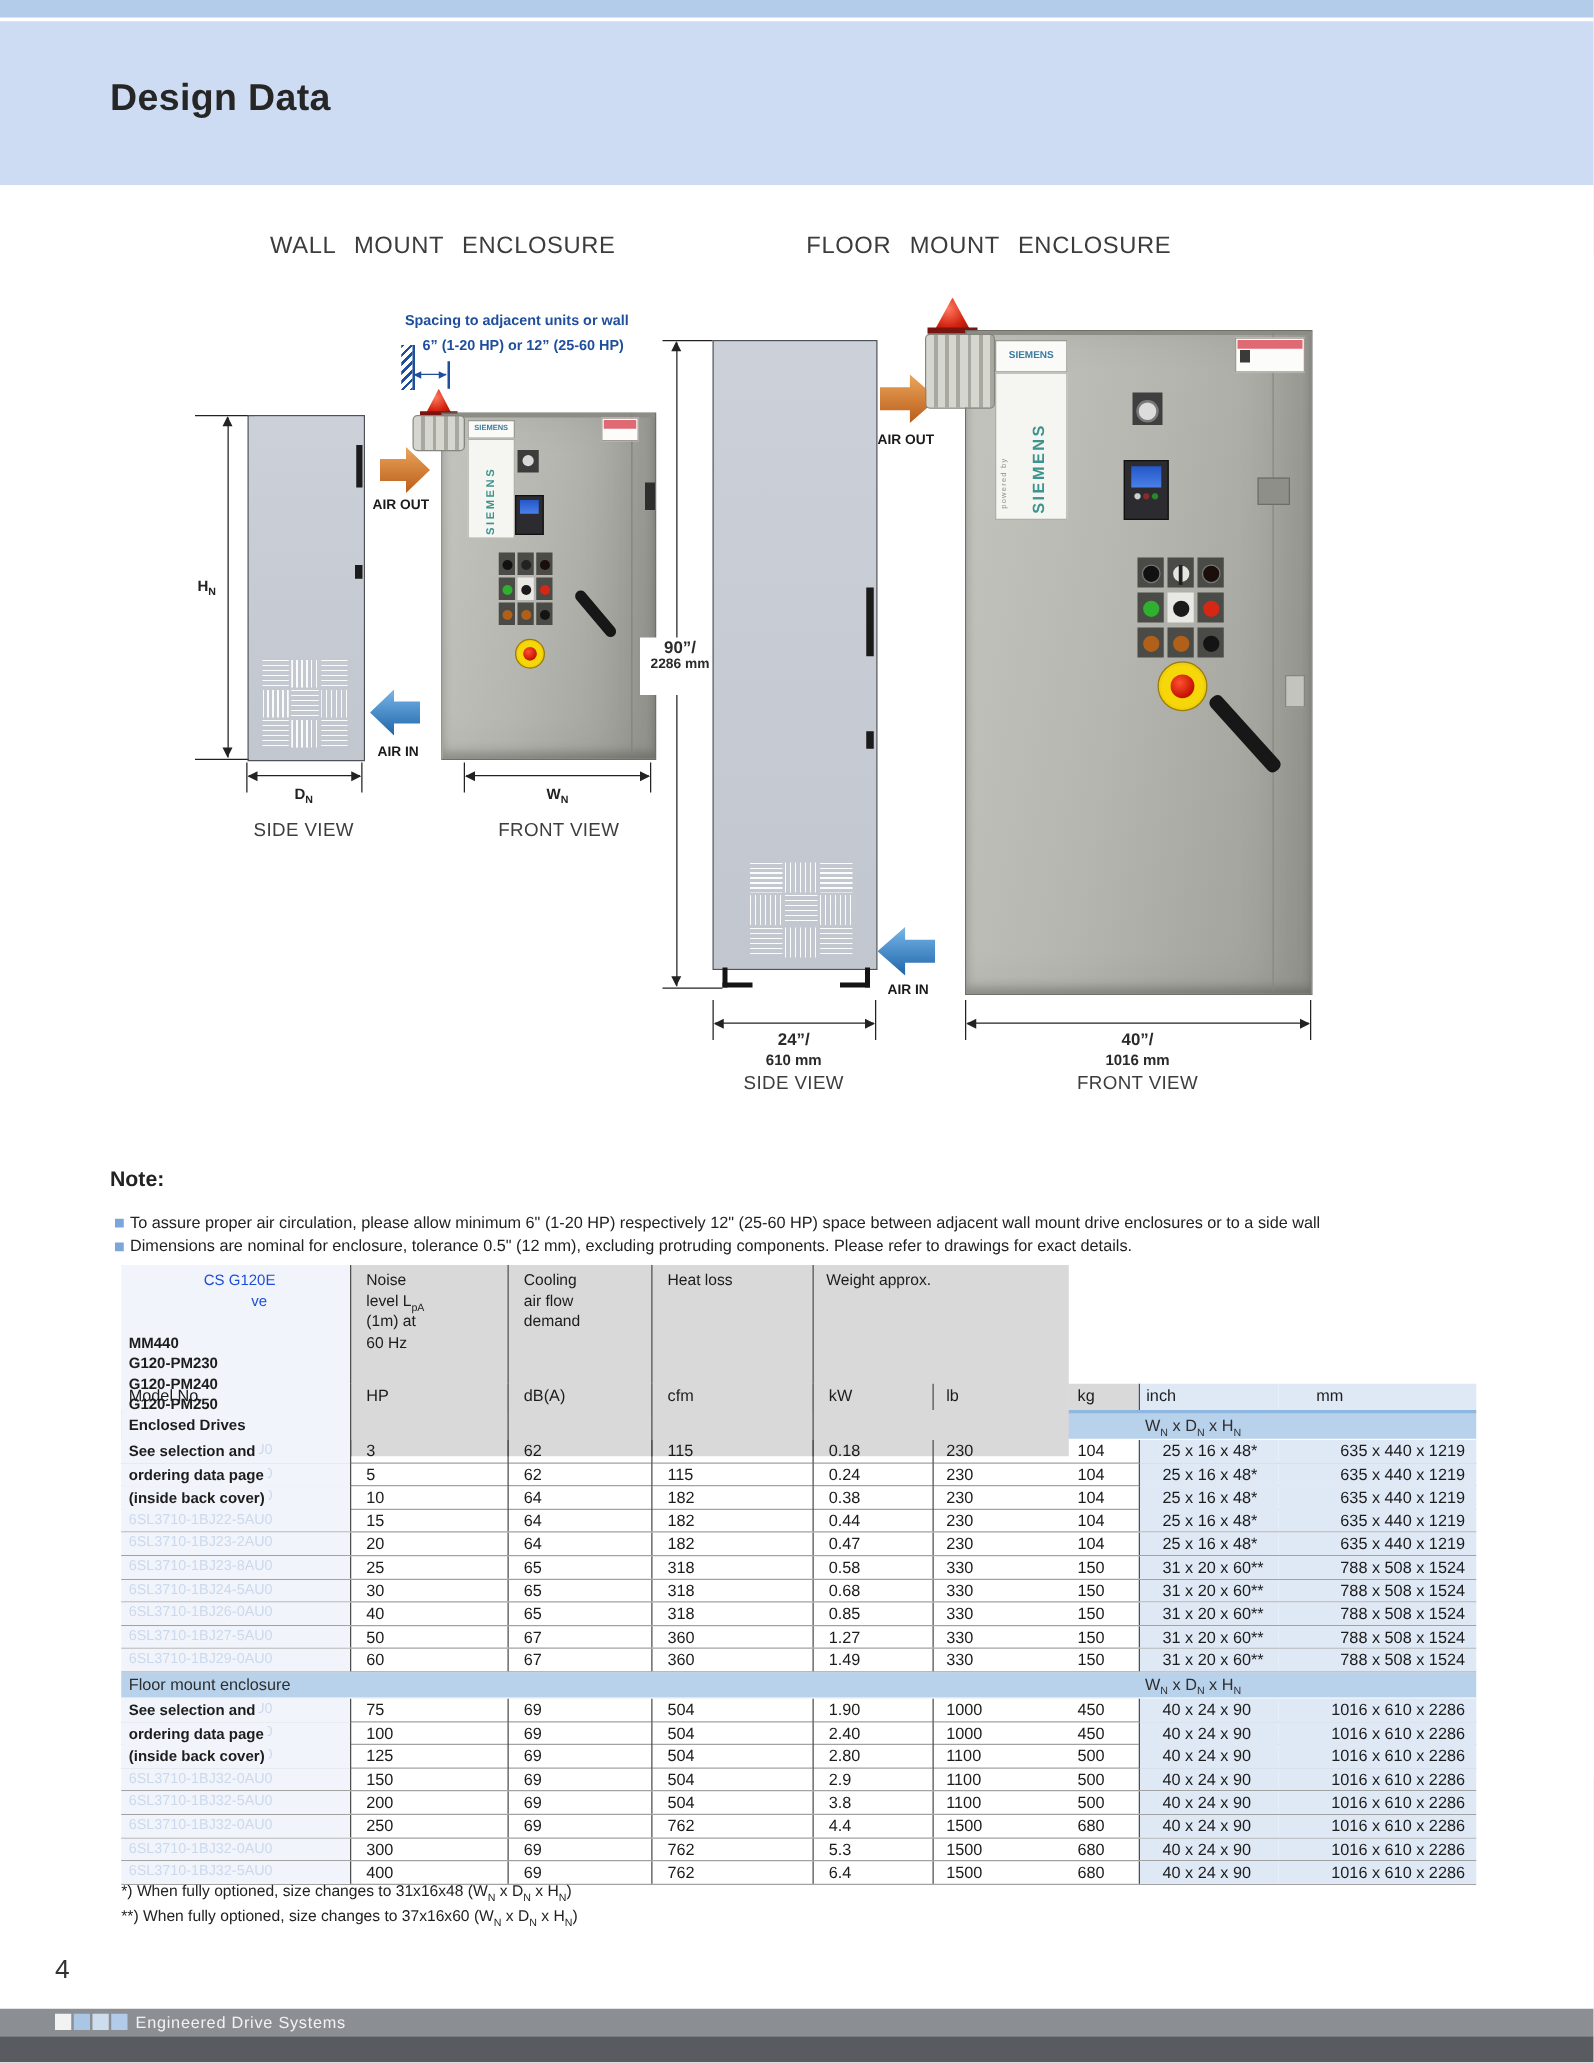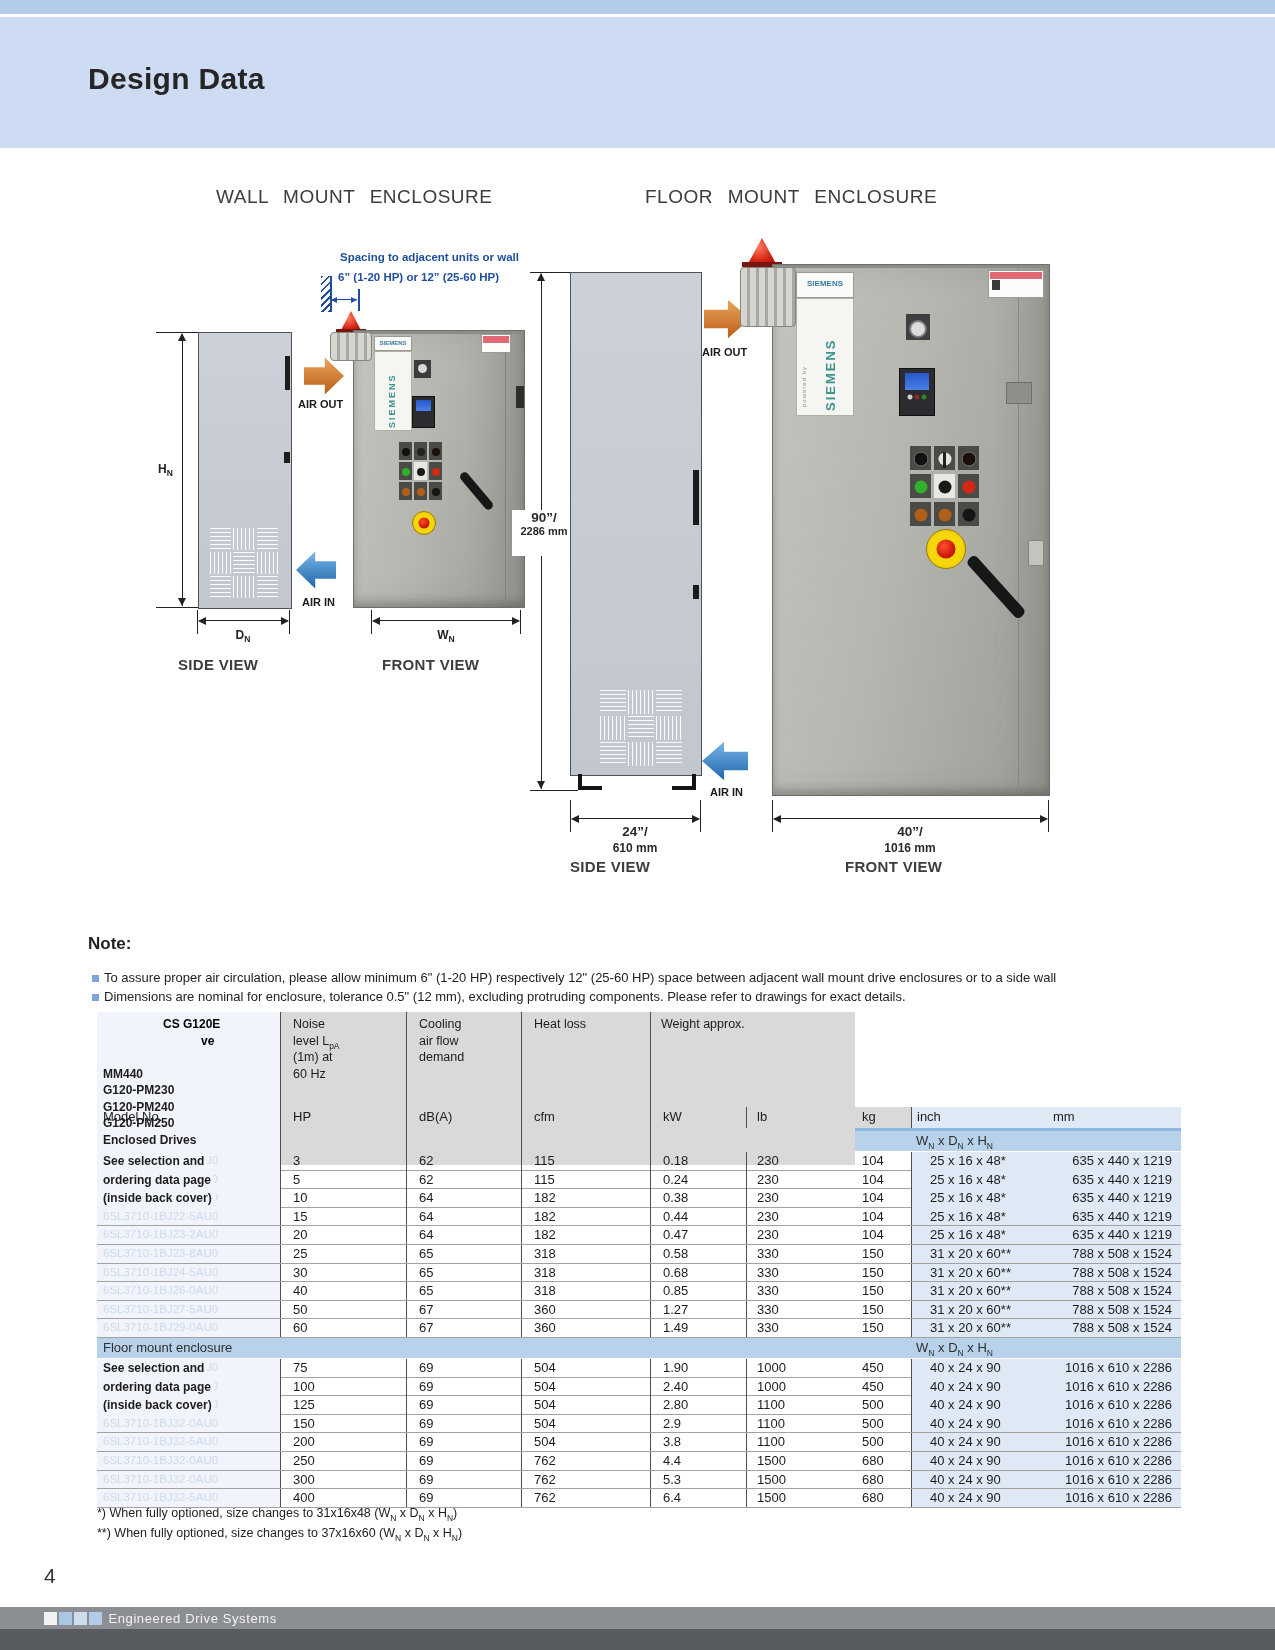--- a/index.html
+++ b/index.html
@@ -6,21 +6,21 @@
   .page{position:relative;width:1275px;height:1650px;background:#fff;
     font-family:"Liberation Sans",sans-serif;color:#1c1c1c;overflow:hidden;margin:0 auto}
   .abs{position:absolute}
   sub{font-size:8.5px;line-height:0}
   
   .top-strip{left:0;top:0;width:1275px;height:14px;background:#b2cce9}
   .title-band{left:0;top:17px;width:1275px;height:131px;background:#cddcf2}
   .doc-title{left:88px;top:62px;font-size:30px;font-weight:bold;color:#262626;letter-spacing:.3px}
   
   .dg-title{font-size:19px;color:#3c3c3c;letter-spacing:.5px;word-spacing:9px;text-align:center;white-space:nowrap}
-  .view-lbl{font-size:15px;font-weight:bold;color:#3d3d3d;letter-spacing:.3px}
+  .view-lbl{font-size:15px;font-weight:normal;color:#3d3d3d;text-align:center;letter-spacing:.3px}
   .dim-lbl{font-size:12px;font-weight:bold;color:#222;text-align:center}
   .dim-big{font-size:13.5px;font-weight:bold;color:#2a2a2a;text-align:center}
   .dim-sm{font-size:11px;font-weight:bold;color:#2a2a2a;text-align:center}
   .air-lbl{font-size:11px;font-weight:bold;color:#1a1a1a;white-space:nowrap}
   .sp-txt{font-size:11.5px;font-weight:bold;color:#1e4e9c;white-space:nowrap}
   
   .ln{background:#222}
   .tick{background:#222}
   .tri{width:0;height:0}
   .tri-up{border-left:4px solid transparent;border-right:4px solid transparent;border-bottom:8px solid #222}
@@ -74,21 +74,21 @@
   .bg1{background:#f1f5fb}
   .bg2{background:#d9d9d9}
   .bg3{background:#dfe9f5}
   .thead{height:95px}
   .thead .c{padding-top:4px;line-height:16.5px;font-size:12.5px;white-space:pre-line}
   .thead .c{padding-left:12px}
   .thead .c.first{padding-left:6px}
   .thead .c.w{padding-left:10px}
   .thead .c.enc{padding-left:9px}
   .model-lines{font-weight:bold;font-size:12px;line-height:16.5px;position:relative;z-index:1}
-  .ghosth{position:absolute;color:#000000;font-weight:bold;font-size:12px;white-space:nowrap}
+  .ghosth{position:absolute;color:#1d4ed8;font-weight:normal;font-size:12px;white-space:nowrap}
   .ast{position:absolute;left:159px;bottom:4px;font-size:13px}
   .unit{height:21px;line-height:20px;border-bottom:3px solid #8fb8e0}
   .unit .c{padding-left:12px}
   .unit .c.first{padding-left:6px}
   .unit .c.lb{padding-left:10px}.unit .c.kg{padding-left:7px}
   .unit .c.inch{padding-left:5px}.unit .c.mm{padding-left:30px}
   .band{height:20px;line-height:19px;background:#b9d2ec;border-bottom:1px solid #fdfdfd;color:#2e2e2e}
   .band-label{grid-column:1/8;padding-left:6px}
   .band-dims{grid-column:8/10;padding-left:5px}
   .drow{height:17.6px;line-height:17.6px;border-bottom:1px solid #a2a2a2}
@@ -141,21 +141,21 @@
   </div>
 
   <div class="abs tick" style="left:197px;top:610px;width:1px;height:24px"></div>
   <div class="abs tick" style="left:289px;top:610px;width:1px;height:24px"></div>
   <div class="abs ln" style="left:199px;top:620px;width:89px;height:1px"></div>
   <div class="abs tri tri-left" style="left:198px;top:617px"></div>
   <div class="abs tri tri-right" style="left:281px;top:617px"></div>
   <div class="abs dim-lbl" style="left:228px;top:628px;width:30px">D<sub>N</sub></div>
   <div class="abs view-lbl" style="left:178px;top:656px;width:130px">SIDE VIEW</div>
 
-  <div class="abs sp-txt" style="left:340px;top:251px">Spacing to adjacent units or wall</div>
+  <div class="abs sp-txt" style="left:324px;top:251px">Spacing to adjacent units or wall</div>
   <div class="abs sp-txt" style="left:338px;top:271px">6” (1-20 HP) or 12” (25-60 HP)</div>
   <div class="abs hatch" style="left:321px;top:276px;width:9px;height:36px"></div>
   <div class="abs" style="left:332px;top:299px;width:25px;height:1px;background:#1e4e9c"></div>
   <div class="abs tri btri-left" style="left:331px;top:297px"></div>
   <div class="abs tri btri-right" style="left:351px;top:297px"></div>
   <div class="abs" style="left:358px;top:289px;width:2px;height:22px;background:#1e4e9c"></div>
 
   <div class="abs beacon" style="left:338px;top:311px;width:26px;height:19px"></div>
   <div class="abs beacon-base" style="left:336px;top:329px;width:30px;height:4px"></div>
   <div class="abs front-cab" style="left:353px;top:330px;width:170px;height:276px"></div>

